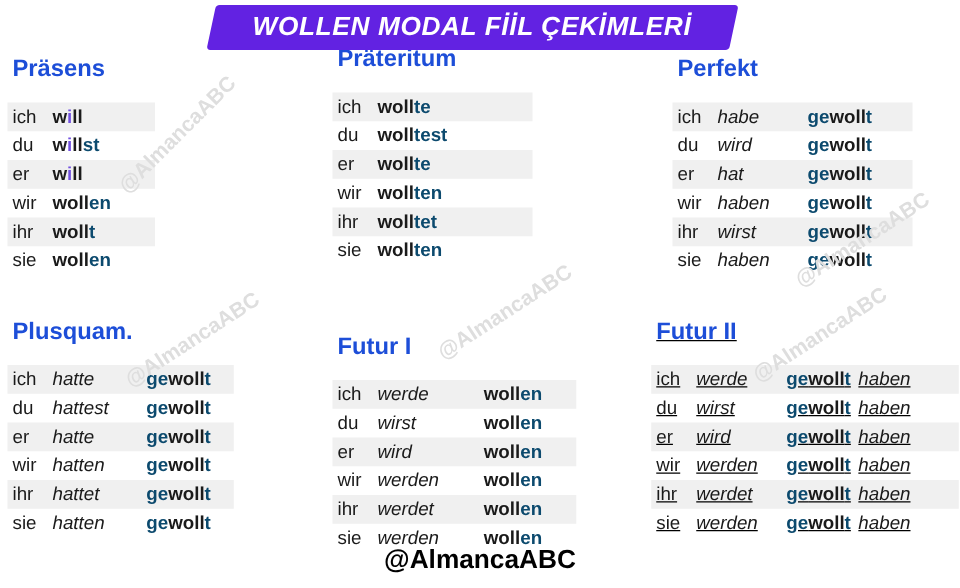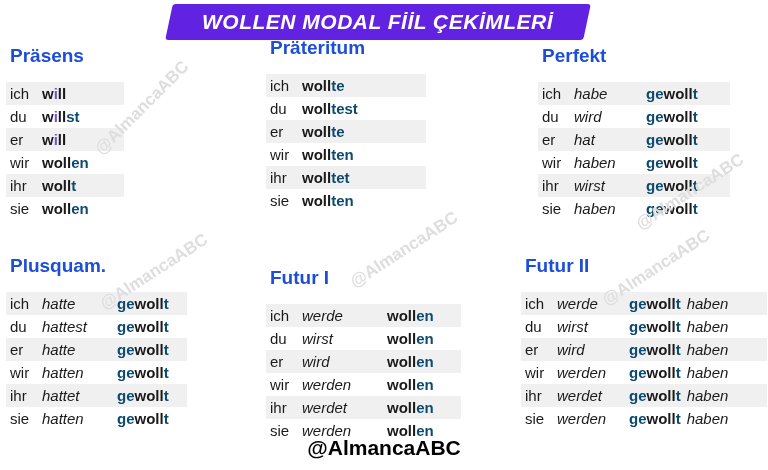--- a/index.html
+++ b/index.html
@@ -35,21 +35,21 @@
   .sb { font-weight:bold; color:#1a1a1a; }
   .sg { font-weight:bold; color:#0c4a6e; }
   .sv { font-weight:bold; color:#7150e0; }
   .tail { font-style:italic; padding-left:6px; }
 
   .t0 { left:6px;   top:45px;  width:118px; }
   .t1 { left:266px; top:37px;  width:160px; }
   .t2 { left:538px; top:45px;  width:192px; }
   .t3 { left:6px;   top:255px; width:181px; }
   .t4 { left:266px; top:255px; width:195px;margin-top:12px; }
-  .t5 { left:521px; top:255px; width:246px; }
+  .t5 { left:521px; top:255px; width:246px;text-decoration:underline; }
   .t2 .aux { width:72px; }
   .t3 .aux { width:75px; }
   .t4 .aux { width:85px; }
   .t5 .aux { width:72px; }
 
   .footer { position:absolute; left:0; top:436px; width:768px; text-align:center;
             font-size:21px; font-weight:bold; color:#000000; z-index:4; }
 </style>
 </head>
 <body>

